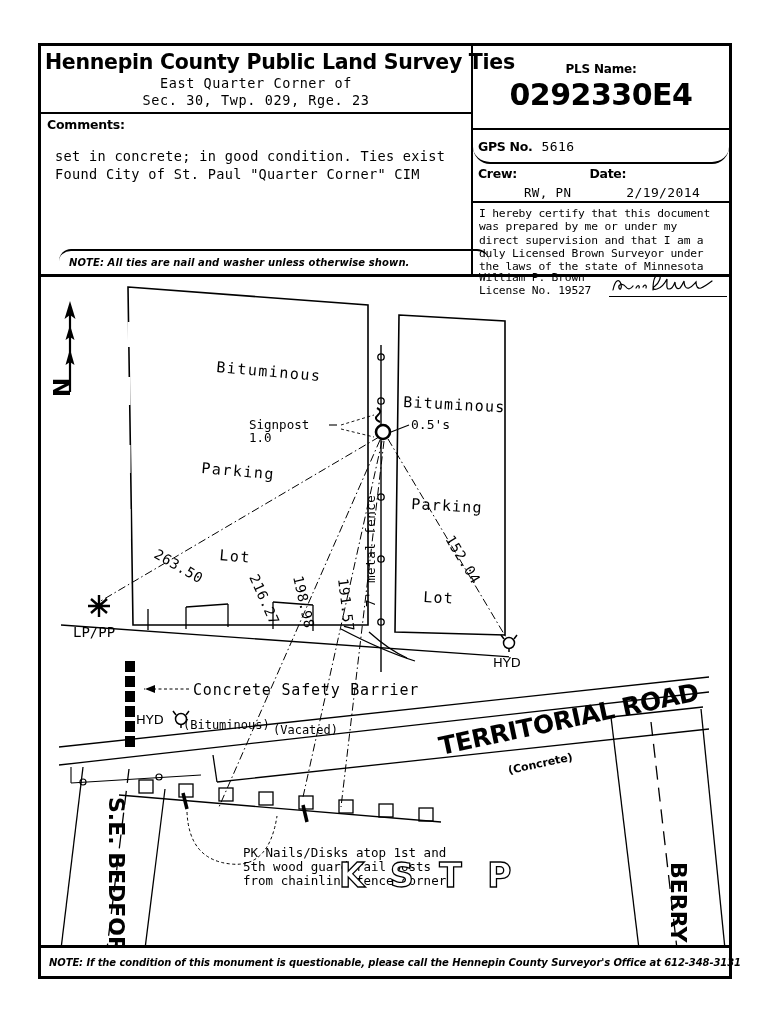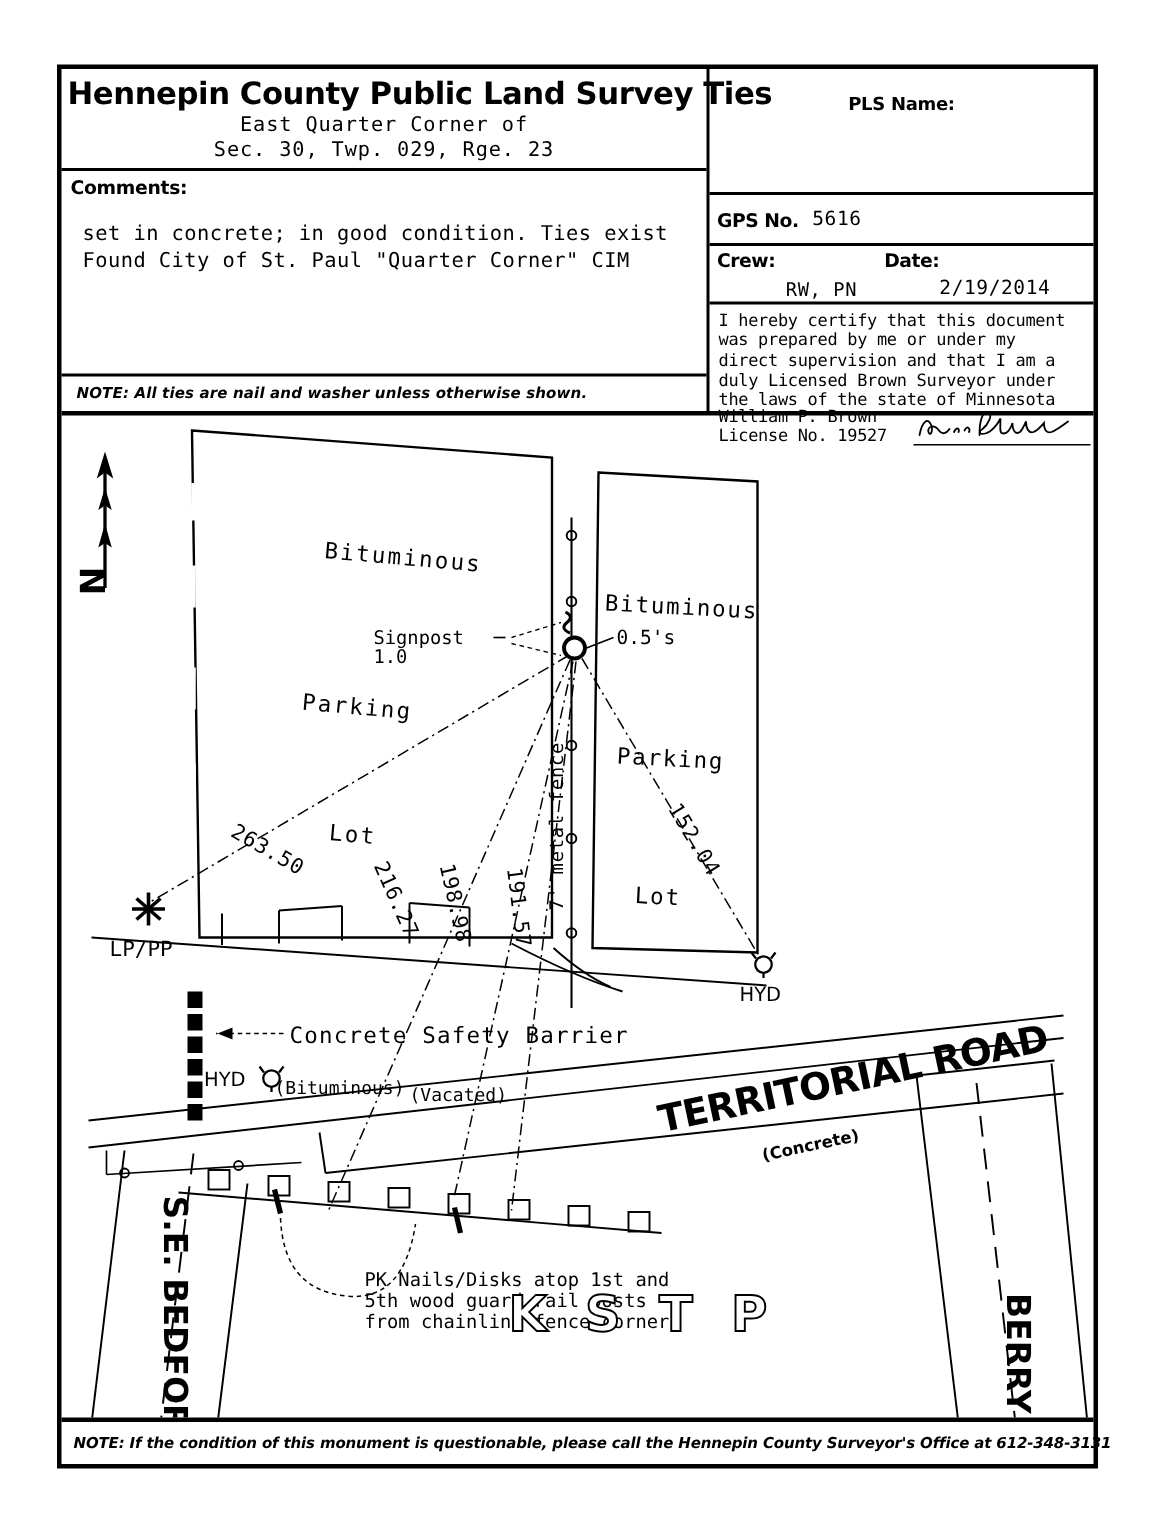--- a/index.html
+++ b/index.html
@@ -91,29 +91,30 @@
   }
   .comment-line {
     font-family: "DejaVu Sans Mono", monospace;
     font-size: 13.6px;
     line-height: 1.32;
     letter-spacing: 0.3px;
     white-space: nowrap;
   }
   #tie-note {
     position: absolute;
-    left: 0;
+    left: 18px;
     bottom: 0;
     width: 100%;
     height: 25px;
     box-sizing: border-box;
     border-top: 2px solid #000;
     display: flex;
     align-items: center;
     padding-left: 10px;
+    border-radius: 12px;
   }
   #tie-note span {
     font-family: "DejaVu Sans", sans-serif;
     font-style: italic;
     font-weight: bold;
     font-size: 10px;
     letter-spacing: 0.1px;
   }
 
   
@@ -137,20 +138,21 @@
     font-family: "DejaVu Sans", sans-serif;
     font-weight: bold;
     font-size: 30px;
     letter-spacing: -0.5px;
     line-height: 1.25;
   }
   #gps-cell {
     height: 34px;
     display: flex;
     align-items: center;
+    border-radius: 17px;
   }
   .bold-label {
     font-family: "DejaVu Sans", sans-serif;
     font-weight: bold;
     font-size: 12.5px;
     letter-spacing: -0.3px;
   }
   .mono-value {
     font-family: "DejaVu Sans Mono", monospace;
     font-size: 13px;
@@ -255,20 +257,21 @@
       </div>
 
       <div id="tie-note">
         <span>NOTE:  All ties are nail and washer unless otherwise shown.</span>
       </div>
     </div>
 
     <div id="hdr-right">
       <div class="r-cell" id="pls-cell">
         <div class="pls-label">PLS Name:</div>
+        <div class="pls-value">0292330E4</div>
       </div>
 
       <div class="r-cell" id="gps-cell">
         <span class="bold-label">GPS No.</span>
         <span style="width:9px;display:inline-block"></span>
         <span class="mono-value">5616</span>
       </div>
 
       <div class="r-cell" id="crew-cell">
         <span class="bold-label">Crew:</span>

